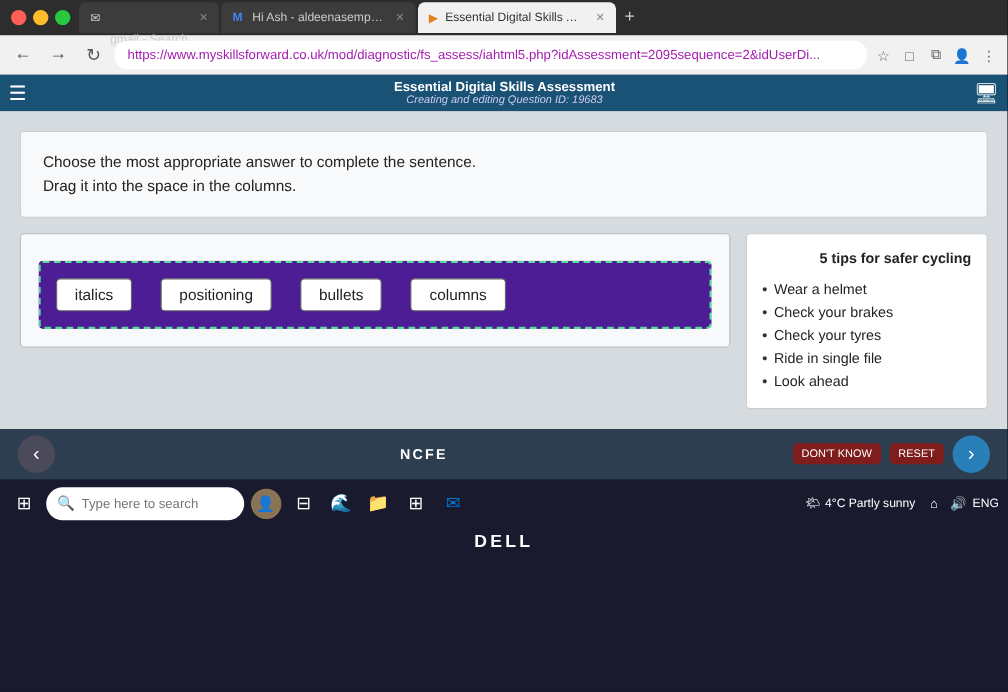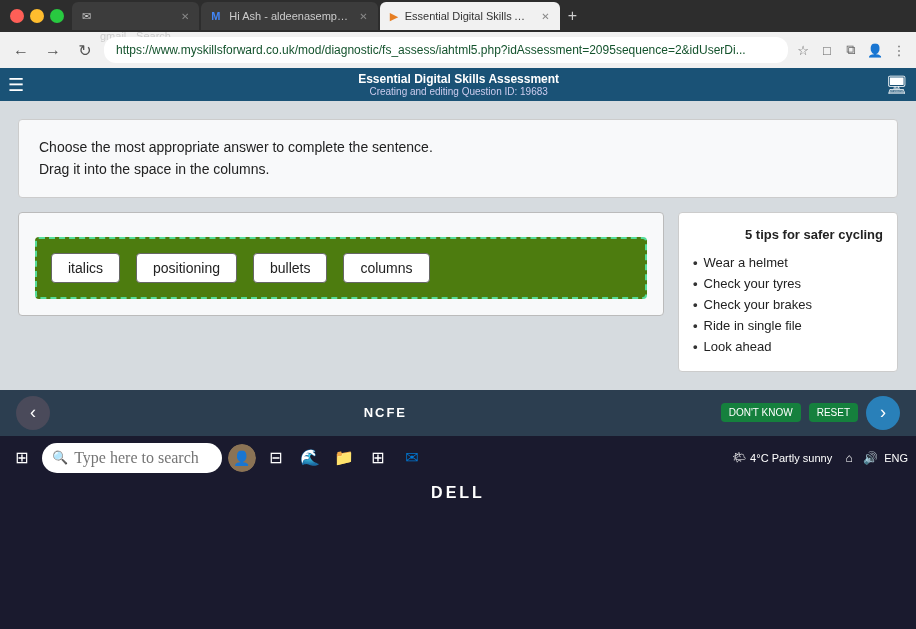--- a/index.html
+++ b/index.html
@@ -34,21 +34,21 @@
       display: flex; align-items: center;
       background: #f1f1f1; height: 36px; padding: 0 8px; gap: 6px;
     }
     .nav-btn {
       background: none; border: none; cursor: pointer; color: #555;
       font-size: 16px; width: 26px; height: 26px; display: flex; align-items: center; justify-content: center;
       border-radius: 50%;
     }
     .address-input {
       flex: 1; border: none; background: #fff;
-      border-radius: 12px; padding: 4px 12px; font-size: 12px; color: #14532d;
+      border-radius: 12px; padding: 4px 12px; font-size: 12px; color: #a21caf;
       outline: none; height: 26px;
     }
     .address-icons { display: flex; gap: 6px; align-items: center; }
     .addr-icon { width: 18px; height: 18px; display: flex; align-items: center; justify-content: center; color: #666; font-size: 13px; cursor: pointer; }
     .hamburger { color: white; font-size: 18px; cursor: pointer; margin-right: 8px; }
     .monitor-icon { color: white; font-size: 18px; margin-left: auto; cursor: pointer; }
 
     
     .main-content {
       background: #d6dbdf; padding: 18px; display: flex; flex-direction: column; gap: 14px;
@@ -73,24 +73,24 @@
       font-size: 15px; color: #222; margin-bottom: 16px;
       display: flex; align-items: center; gap: 4px;
     }
     .drop-zone {
       display: inline-block;
       border-bottom: 2px dashed #999;
       min-width: 120px; height: 20px; margin: 0 6px;
     }
 
     .answer-options {
-      display: flex; gap: 16px; flex-wrap: wrap;
+      display: flex; gap: 26px; flex-wrap: wrap;
       border: 2px dashed #5d9;
       border-radius: 4px; padding: 14px; margin-top: 8px;
-      background: #4d7c0f;
+      background: #4c1d95;
     }
 
     .answer-btn {
       border: 1px solid #666; background: #fff;
       border-radius: 4px; padding: 6px 16px;
       font-size: 14px; cursor: pointer; color: #222;
     }
 
     .tips-box {
       width: 220px; background: #fff; border: 1px solid #ccc; border-radius: 4px;
@@ -108,21 +108,21 @@
       background: #2c3e50; height: 46px; display: flex; align-items: center;
       justify-content: space-between; padding: 0 16px;
     }
     .back-btn {
       width: 34px; height: 34px; border-radius: 50%; background: #4a4a5a;
       border: none; color: white; font-size: 18px; cursor: pointer;
       display: flex; align-items: center; justify-content: center;
     }
     .nav-right { display: flex; align-items: center; gap: 8px; }
     .dont-know-btn, .reset-btn {
-      background: #15803d; border: none; color: white; font-size: 10px;
+      background: #7f1d1d; border: none; color: white; font-size: 10px;
       border-radius: 4px; padding: 4px 8px; cursor: pointer; text-align: center;
     }
     .forward-btn {
       width: 34px; height: 34px; border-radius: 50%; background: #2980b9;
       border: none; color: white; font-size: 18px; cursor: pointer;
       display: flex; align-items: center; justify-content: center;
     }
 
     
     .taskbar {
@@ -190,21 +190,21 @@
     <div class="addr-icon">👤</div>
     <div class="addr-icon">⋮</div>
   </div>
 </div>
 
 <div class="page-header-combined">
   <div style="display:flex; align-items:center; padding:4px 8px;">
     <span class="hamburger">☰</span>
     <div style="flex:1; text-align:center;">
       <div class="title" style="color:white; font-size:12px; font-weight:bold;">Essential Digital Skills Assessment</div>
-      <div style="color:#cce; font-size:10px;">Creating and editing Question ID: 19683</div>
+      <div style="color:#cce; font-size:10px;font-style:italic;">Creating and editing Question ID: 19683</div>
     </div>
     <span class="monitor-icon">🖥</span>
   </div>
 </div>
 
 <div class="main-content">
 
   <div class="instruction-box">
     <div>Choose the most appropriate answer to complete the sentence.</div>
     <div>Drag it into the space in the columns.</div>
@@ -222,24 +222,24 @@
       </div>
     </div>
 
     <div class="tips-box">
       <div class="tips-title">5 tips for safer cycling</div>
       <ul>
         <li>
             <span>Wear a helmet</span>
           </li>
         <li>
+            <span>Check your brakes</span>
+          </li>
+        <li>
             <span>Check your tyres</span>
-          </li>
-        <li>
-            <span>Check your brakes</span>
           </li>
         <li>
             <span>Ride in single file</span>
           </li>
         <li>
             <span>Look ahead</span>
           </li>
       </ul>
     </div>
 
@@ -253,21 +253,21 @@
     <button class="dont-know-btn">DON'T KNOW</button>
     <button class="reset-btn">RESET</button>
     <button class="forward-btn">›</button>
   </div>
 </div>
 
 <div class="taskbar">
   <div class="tbar-icon" style="color:white; font-size:16px;">⊞</div>
   <div class="taskbar-search">
     <span style="color:#888; font-size:13px;">🔍</span>
-    <input type="text" style="border: none; outline: none; font-size: 16px; background: transparent; flex: 1 1 0%; font-family: Liberation Serif, serif;" placeholder="Type here to search">
+    <input type="text" style="border: none; outline: none; font-size: 12px; background: transparent; flex: 1 1 0%;" placeholder="Type here to search">
   </div>
   <div class="taskbar-icons">
     <div class="tbar-icon" style="overflow:hidden; border-radius:50%;">
       <div style="width:28px; height:28px; background:#8B7355; border-radius:50%; display:flex; align-items:center; justify-content:center; color:white; font-size:14px;">👤</div>
     </div>
     <div class="tbar-icon" style="color:white;">⊟</div>
     <div class="tbar-icon" style="color:#00adef; font-size:16px;">🌊</div>
     <div class="tbar-icon" style="color:#f9c846; font-size:16px;">📁</div>
     <div class="tbar-icon" style="color:white; font-size:16px;">⊞</div>
     <div class="tbar-icon" style="color:#0078d4; font-size:16px;">✉</div>

